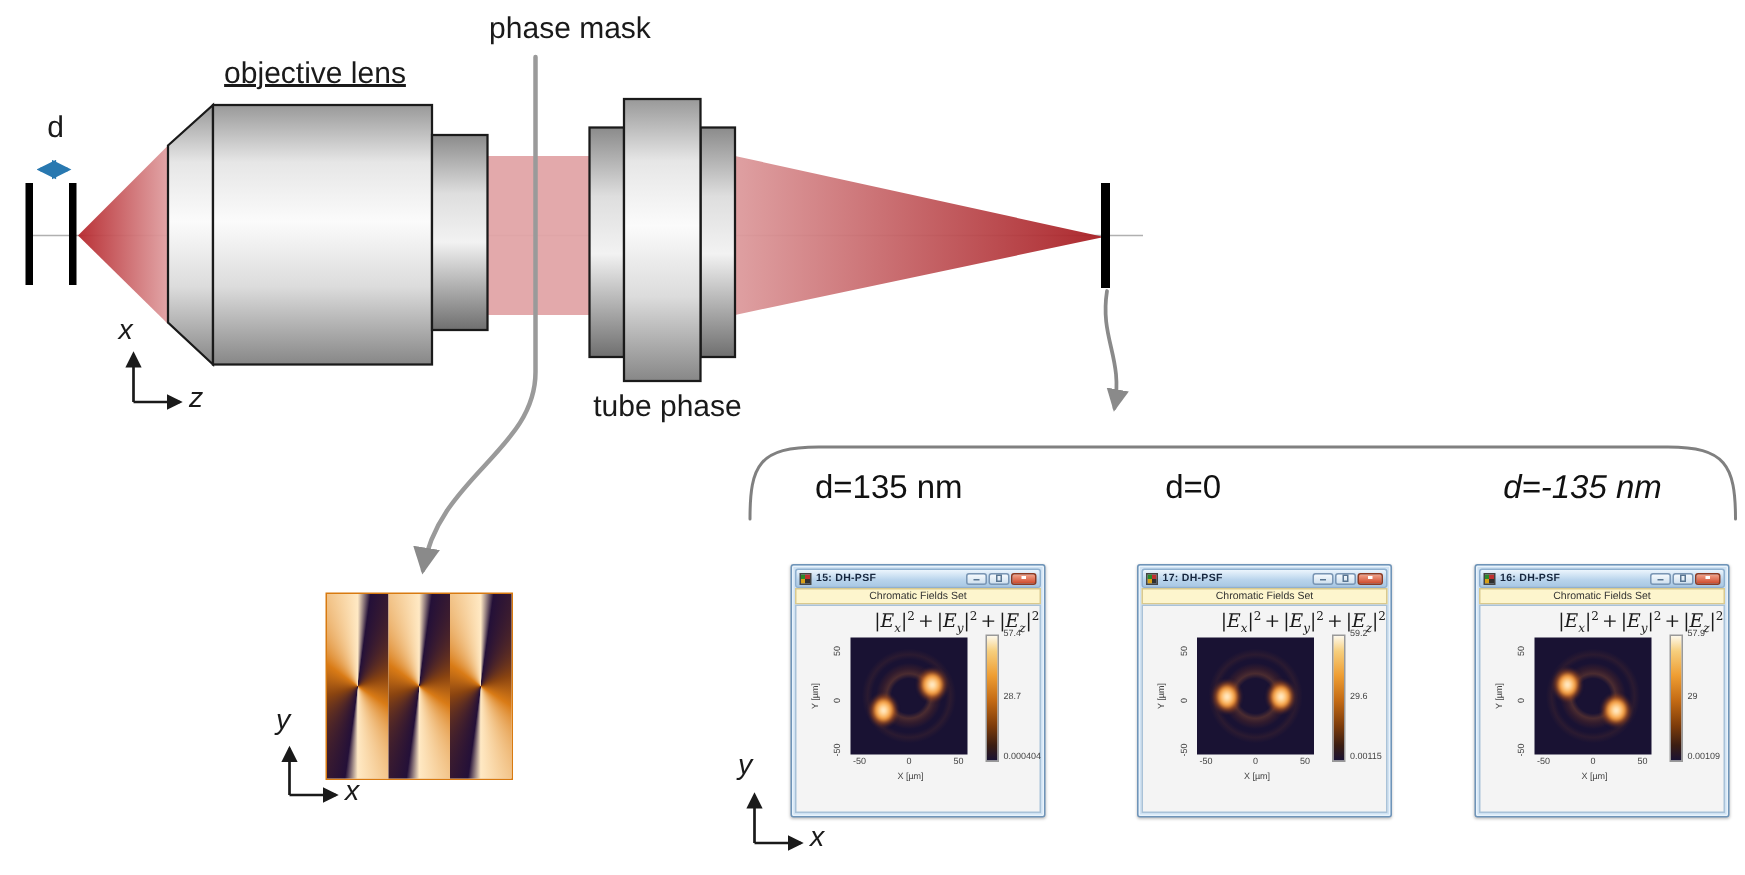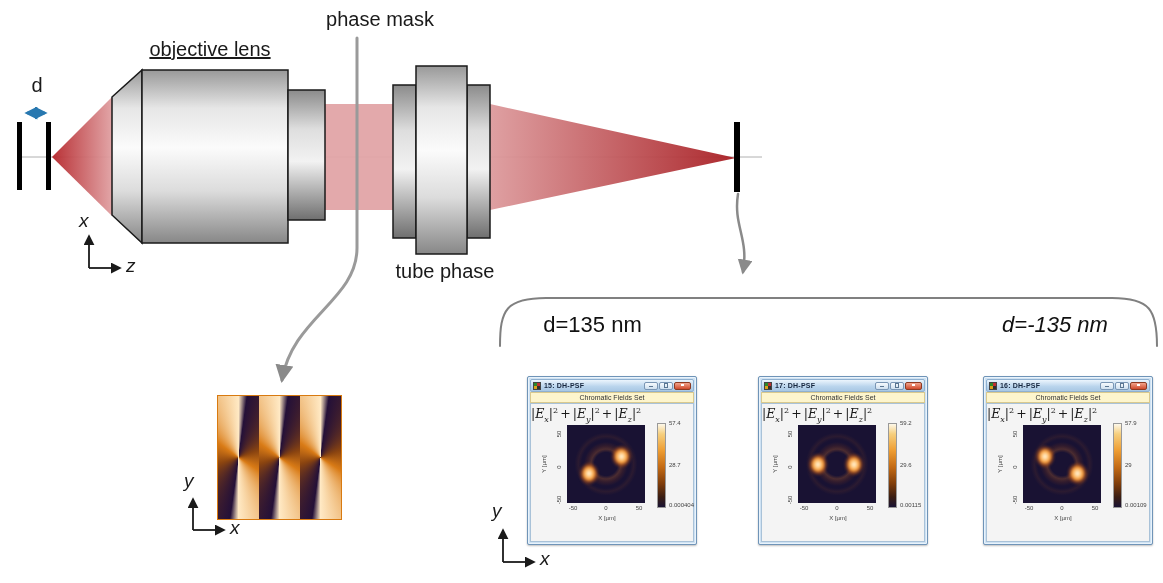--- a/index.html
+++ b/index.html
@@ -1,17 +1,17 @@
 <!DOCTYPE html>
 <html><head>
 <meta charset="utf-8">
 <style>
   * { margin:0; padding:0; box-sizing:border-box; }
   body { background:#fff; font-family:"Liberation Sans", sans-serif; }
-  #canvas { position:relative; width:1163px; height:583px; background:#fff; overflow:hidden; }
+  #canvas { position:relative; width:1163px; height:583px; background:#fff; overflow:hidden;border-radius:19px; }
   #diagram-svg { position:absolute; left:0; top:0; }
 
   .lbl { position:absolute; color:#1a1a1a; font-size:20px; text-align:center; }
   .axis-letter { position:absolute; color:#1a1a1a; font-size:19px; font-style:italic; font-family:"Liberation Sans",sans-serif; }
   .d-label { position:absolute; top:312px; font-size:22px; color:#111; text-align:center; }
 
   
   #phase-mask-img { position:absolute; left:217px; top:395px; width:125px; height:125px;
     display:flex; border:1px solid #d87a10; }
   #phase-mask-img .strip { flex:1; height:100%;
@@ -34,21 +34,21 @@
     background:linear-gradient(#f6fafd,#cfe0ef); position:relative; }
   .btn::after { content:""; position:absolute; left:4px; right:4px; bottom:2px; border-bottom:1px solid #5a7692; }
   .btn.max::after { height:3px; border:1px solid #5a7692; bottom:1px; }
   .btn.close { width:17px; background:linear-gradient(#f2a48c,#cf4a2c); border-color:#8c3a22; }
   .btn.close::after { content:""; left:6px; right:6px; bottom:3px; border-bottom:2px solid #fff; transform:rotate(0); }
   .banner { position:absolute; left:2px; right:2px; top:15px; height:11px;
     background:#fdf5cd; border:1px solid #d9c98e; font-size:7px; color:#333;
     text-align:center; line-height:10px; }
   .win-content { position:absolute; left:2px; right:2px; top:26px; bottom:2px;
     background:#f4f4f4; border:1px solid #a9c2d8; }
-  .formula { position:absolute; left:0; right:0; top:2px; text-align:left;
+  .formula { position:absolute; left:0; right:0; top:2px; text-align:right;
     font-family:"DejaVu Serif", serif; font-size:12.5px; color:#1a1a1a; }
   .formula i { font-style:italic; }
   .formula sub { font-size:8px; font-style:italic; }
   .formula sup { font-size:8px; }
   .formula .plus { padding:0 2px; }
 
   .plot { position:absolute; left:36px; top:21px; width:78px; height:78px; background:#191233; overflow:hidden; }
   .ring { position:absolute; inset:0;
     background:
       radial-gradient(circle at 50% 50%, rgba(0,0,0,0) 21%, rgba(222,120,40,.25) 27%, rgba(160,70,20,.18) 33%, rgba(0,0,0,0) 40%),
@@ -154,20 +154,21 @@
   <div class="lbl" style="left:26px; top:74px; width:22px;">d</div>
 
   <span class="axis-letter" style="left:79px; top:210px;">x</span>
   <span class="axis-letter" style="left:126px; top:255px;">z</span>
   <span class="axis-letter" style="left:184px; top:470px;">y</span>
   <span class="axis-letter" style="left:230px; top:517px;">x</span>
   <span class="axis-letter" style="left:492px; top:500px;">y</span>
   <span class="axis-letter" style="left:540px; top:548px;">x</span>
 
   <div class="d-label" style="left:505px; width:175px;">d=135 nm</div>
+  <div class="d-label" style="left:718px; width:155px;">d=0</div>
   <div class="d-label" style="left:965px; width:180px;font-style:italic;">d=-135 nm</div>
 
   <div id="phase-mask-img">
     <div class="strip"></div>
     <div class="strip"></div>
     <div class="strip"></div>
   </div>
 
   <div class="win" style="left:527px;">
     <div class="titlebar">

